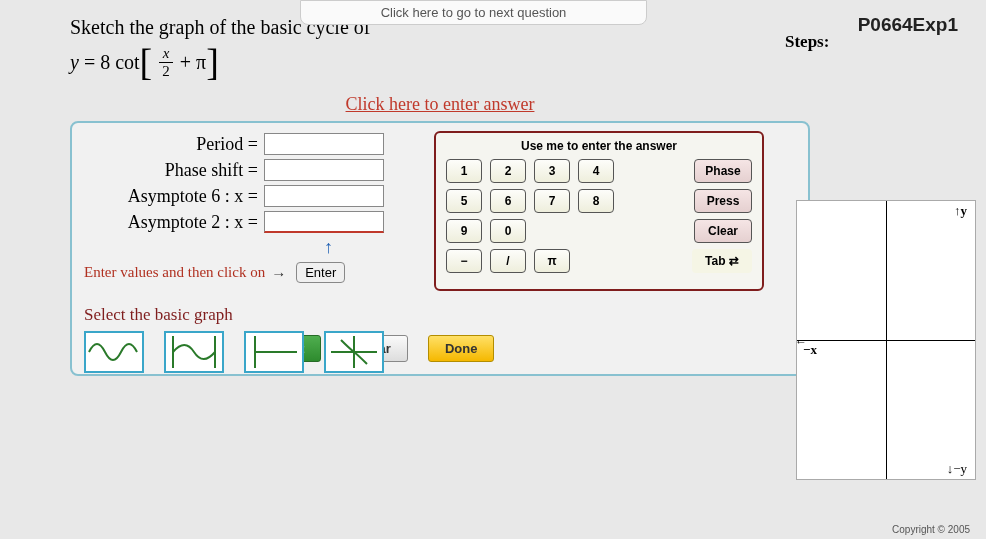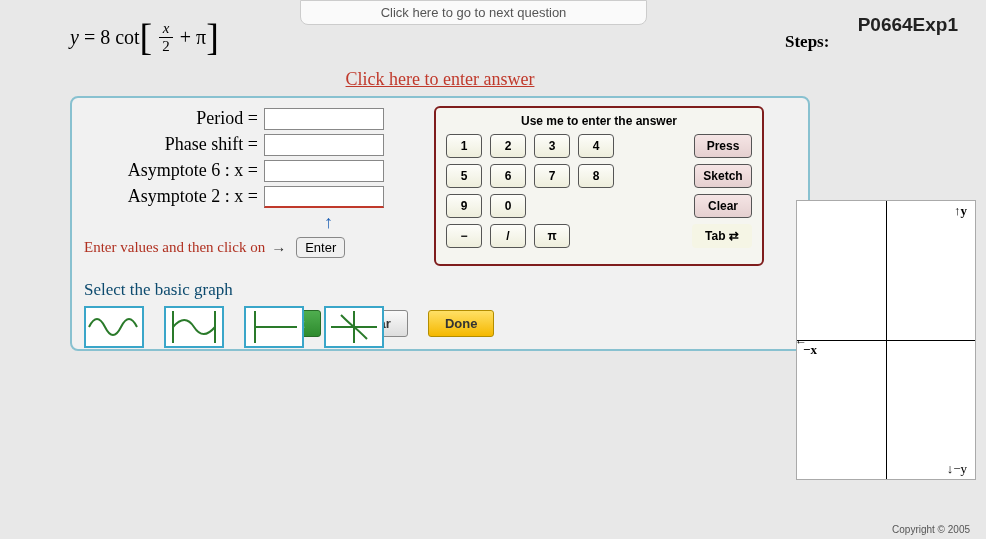--- a/index.html
+++ b/index.html
@@ -12,35 +12,35 @@
 .formula { font-size: 20px; margin: 4px 0 14px 0; display: flex; align-items: center; }
 .formula .small { font-style: italic; }
 .frac { display: inline-flex; flex-direction: column; align-items: center; margin: 0 6px; font-size: 15px; }
 .frac .num { border-bottom: 1px solid #000; padding: 0 4px; }
 .frac .den { padding: 0 4px; }
 .bracket { font-size: 38px; font-weight: normal; line-height: 0.8; }
 .enter-link { text-align: center; font-size: 18px; color: #c0392b; text-decoration: underline; margin-bottom: 6px; }
 .panel { border: 2px solid #88c1d0; border-radius: 8px; padding: 8px 12px 12px 12px; background: rgba(255,255,255,0.4); }
 .panel-top { display: flex; gap: 20px; }
 .answers { width: 330px; padding-top: 2px; }
-.answers-row { display: flex; align-items: flex-start; margin-bottom: 4px; font-size: 18px; }
+.answers-row { display: flex; align-items: center; margin-bottom: 4px; font-size: 18px; }
 .answers-row .lbl { width: 180px; text-align: right; padding-right: 6px; }
 .answers-row input { width: 120px; height: 22px; border: 1px solid #888; background: #fff; font-size: 14px; padding: 0 4px; }
 .answers-row.last input { border-bottom: 2px solid #c0392b; }
 .arrow-up { color: #1e5fb3; font-size: 18px; margin-left: 240px; margin-top: 2px; }
 .enter-line { font-size: 15px; color: #b03020; margin-top: 4px; display: flex; align-items: center; }
 .enter-line .arrow-r { color: #333; margin: 0 6px; }
 .enter-btn { background: #f0f0f0; border: 1px solid #888; border-radius: 4px; padding: 2px 8px; font-size: 13px; font-family: Arial; margin-left: 4px; }
 .keypad-box { border: 2px solid #7f1d1d; border-radius: 6px; background: #f5f5f0; padding: 6px 10px 10px 10px; width: 330px; }
 .keypad-title { text-align: center; font-family: Arial; font-size: 12px; font-weight: bold; margin-bottom: 6px; }
 .keypad-row { display: flex; gap: 8px; margin-bottom: 6px; align-items: center; }
 .key { width: 36px; height: 24px; border: 1px solid #555; border-radius: 4px; background: linear-gradient(#fdfdfa,#eeeedc); font-family: Arial; font-size: 12px; font-weight: bold; display: flex; align-items: center; justify-content: center; cursor: pointer; }
 .key.wide { width: 58px; background: linear-gradient(#f5e5e5,#e5d0d0); margin-left: auto; }
 .key.tab { width: 60px; background: #f5f5e5; border: none; font-weight: bold; margin-left: auto; }
-.select-lbl { color: #0c4a6e; font-size: 17px; margin: 14px 0 6px 0; }
+.select-lbl { color: #7f1d1d; font-size: 17px; margin: 14px 0 6px 0; }
 .graphs { display: flex; gap: 20px; }
 .graph-opt { width: 60px; height: 42px; border: 2px solid #3aa6c9; background: #fff; cursor: pointer; position: relative; display: flex; align-items: center; justify-content: center; }
 .graph-opt svg { width: 54px; height: 36px; }
 .action-row { display: flex; gap: 20px; align-items: center; margin-left: 160px; margin-top: -38px; }
 .btn { font-family: Arial; font-size: 13px; font-weight: bold; padding: 5px 16px; border-radius: 3px; cursor: pointer; border: 1px solid #888; }
 .btn.reflect { background: linear-gradient(#4fae4f,#2e8b2e); color: #fff; border: 1px solid #276b27; }
 .btn.clear2 { background: linear-gradient(#fafafa,#ddd); color: #333; }
 .btn.done { background: linear-gradient(#ffe066,#f5b800); color: #333; border: 1px solid #b38d00; }
 .right-col { position: absolute; right: 0; top: 28px; width: 205px; padding: 4px 0 0 4px; font-family: Arial; font-size: 14px; }
 .right-col h3 { font-size: 17px; margin-bottom: 4px; font-family: Georgia; }
@@ -57,20 +57,21 @@
 .copyright { position: absolute; bottom: 4px; right: 16px; font-family: Arial; font-size: 10px; color: #555; }
 </style>
 </head>
 <body>
 
 <div class="topbar">Click here to go to next question</div>
 <div class="header-id">P0664Exp1</div>
 
 <div class="main">
  <div class="left">
+  <div class="question">Sketch the graph of the basic cycle of</div>
   <div class="formula">
    <span class="small">y</span>&nbsp;
    <span>=</span>&nbsp;
    <span>8 cot</span>
    <span class="bracket">[</span>
    <span class="frac">
           <span class="num small">x</span>
           <span class="den">2</span>
         </span>
    <span>+ π</span>
@@ -105,28 +106,28 @@
      </div>
     </div>
 
     <div class="keypad-box">
      <div class="keypad-title">Use me to enter the answer</div>
      <div class="keypad-row">
       <div class="key">1</div>
       <div class="key">2</div>
       <div class="key">3</div>
       <div class="key">4</div>
-      <div class="key wide">Press</div>
+      <div class="key wide">Phase</div>
      </div>
      <div class="keypad-row">
       <div class="key">5</div>
       <div class="key">6</div>
       <div class="key">7</div>
       <div class="key">8</div>
-      <div class="key wide">Sketch</div>
+      <div class="key wide">Press</div>
      </div>
      <div class="keypad-row">
       <div class="key">9</div>
       <div class="key">0</div>
       <div class="key wide">Clear</div>
      </div>
      <div class="keypad-row">
       <div class="key">−</div>
       <div class="key">/</div>
       <div class="key">π</div>

